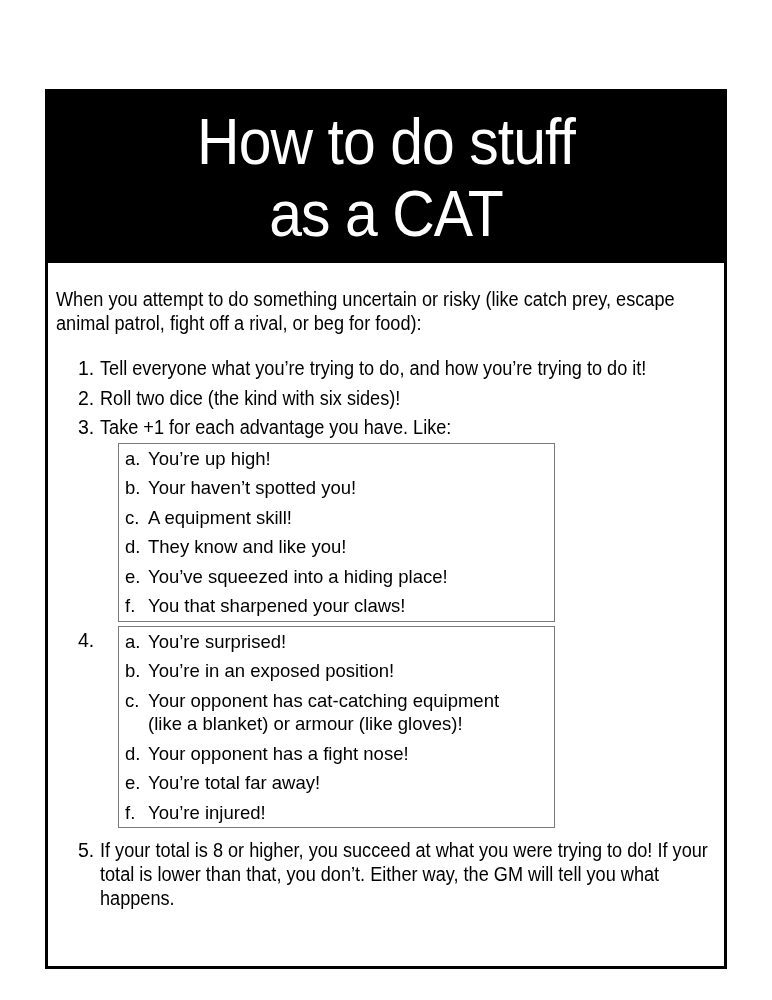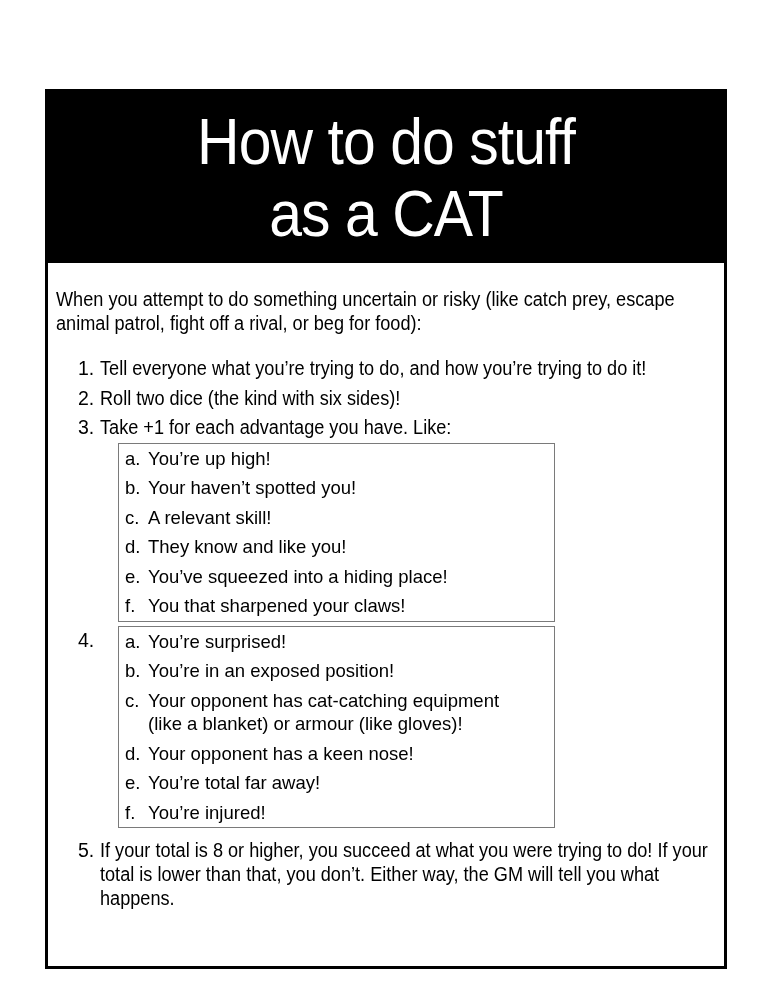--- a/index.html
+++ b/index.html
@@ -60,21 +60,21 @@
         <div class="subitem">
             <span class="letter">a.</span>
             <span class="txt">You’re up high!</span>
           </div>
         <div class="subitem">
             <span class="letter">b.</span>
             <span class="txt">Your haven’t spotted you!</span>
           </div>
         <div class="subitem">
             <span class="letter">c.</span>
-            <span class="txt">A relevant skill!</span>
+            <span class="txt">A equipment skill!</span>
           </div>
         <div class="subitem">
             <span class="letter">d.</span>
             <span class="txt">They know and like you!</span>
           </div>
         <div class="subitem">
             <span class="letter">e.</span>
             <span class="txt">You’ve squeezed into a hiding place!</span>
           </div>
         <div class="subitem">
@@ -95,21 +95,21 @@
             <span class="letter">b.</span>
             <span class="txt">You’re in an exposed position!</span>
           </div>
         <div class="subitem two-line">
             <span class="letter" style="top:3px;line-height:23px;">c.</span>
             <span class="txt" style="white-space:pre-line;">Your opponent has cat-catching equipment
 (like a blanket) or armour (like gloves)!</span>
           </div>
         <div class="subitem">
             <span class="letter">d.</span>
-            <span class="txt">Your opponent has a keen nose!</span>
+            <span class="txt">Your opponent has a fight nose!</span>
           </div>
         <div class="subitem">
             <span class="letter">e.</span>
             <span class="txt">You’re total far away!</span>
           </div>
         <div class="subitem">
             <span class="letter">f.</span>
             <span class="txt">You’re injured!</span>
           </div>
       </div>

